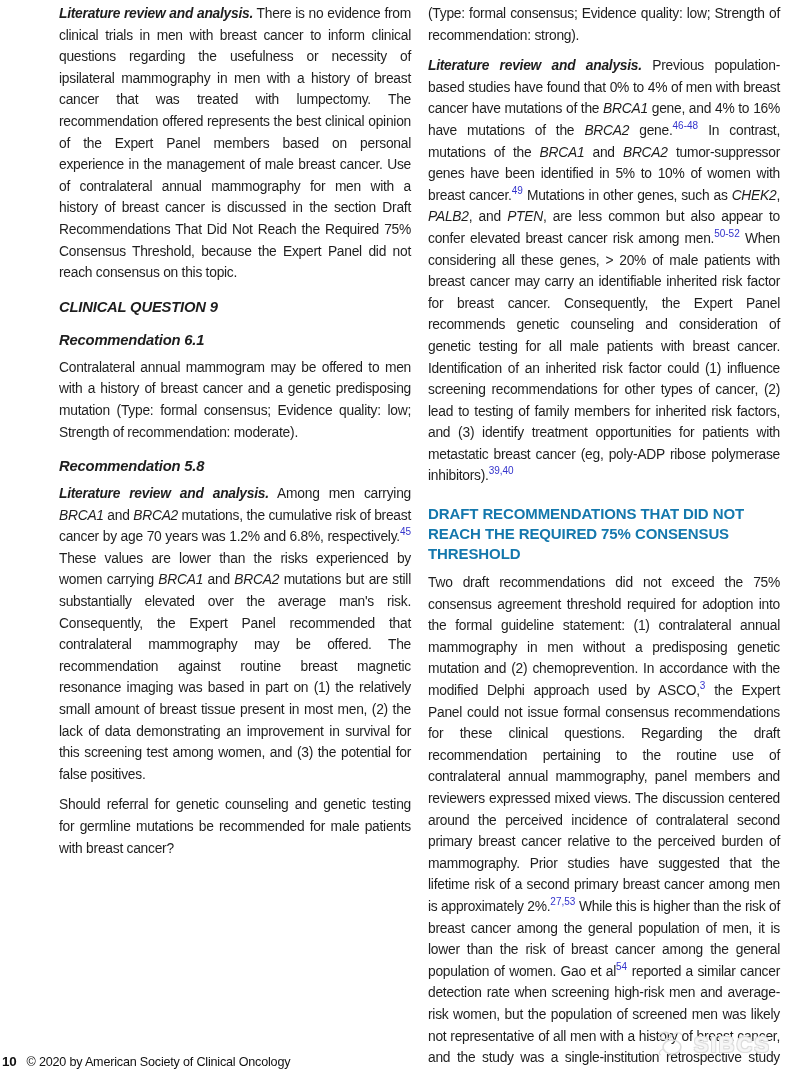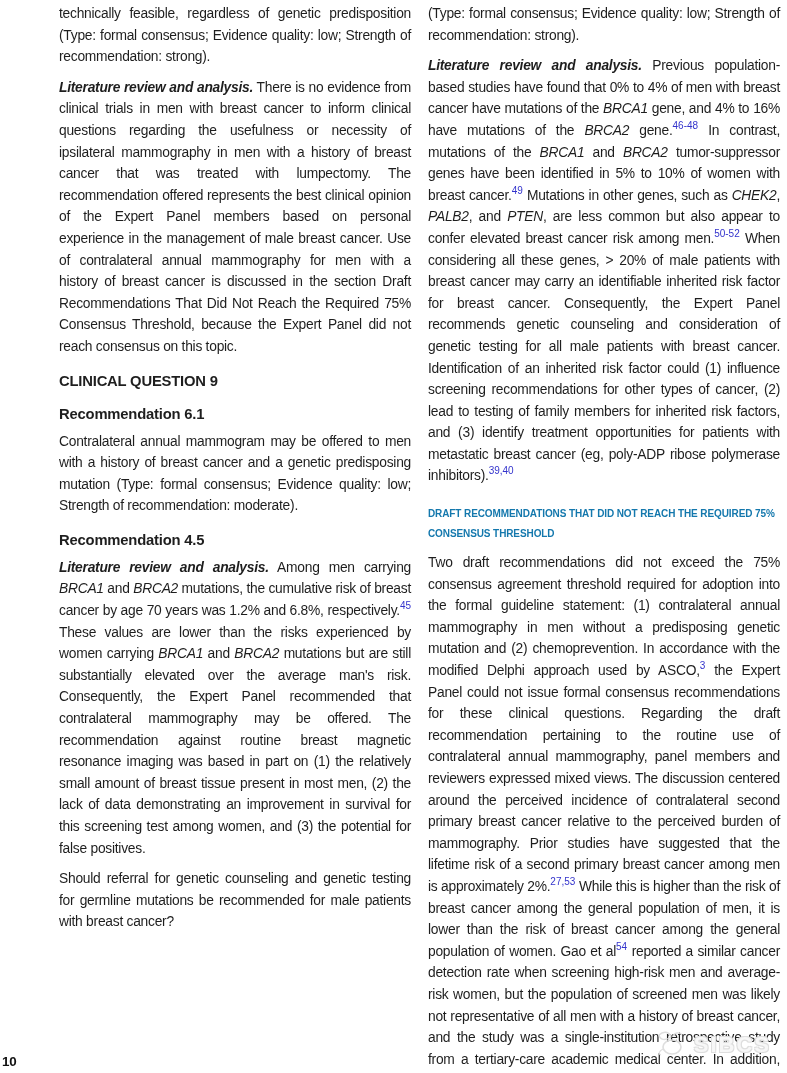--- a/index.html
+++ b/index.html
@@ -25,25 +25,25 @@
     flex:1;min-width:0;
     font-size:13.8px;line-height:21.6px;
     letter-spacing:-0.25px;
     text-align:justify;
     hyphens:auto;-webkit-hyphens:auto;
   }
   .para{margin:0 0 9px;}
   .para:first-child{margin-top:0;}
   .h-bold{
     font-weight:700;font-size:14.8px;line-height:20px;
-    margin:13px 0 7px;text-align:left;letter-spacing:-0.2px;
+    margin:13px 0 7px;text-align:left;letter-spacing:-0.2px;font-style:italic;
   }
   .h-section{
     color:var(--section-blue);
-    font-weight:700;font-size:10px;line-height:20px;
+    font-weight:700;font-size:15px;line-height:20px;
     margin:17px 0 8px;text-align:left;letter-spacing:-0.1px;
   }
   .seg-plain{}
   .seg-lead{font-weight:700;font-style:italic;}
   .seg-italic{font-style:italic;}
   sup.seg-sup{
     color:var(--ref-blue);
     font-size:10px;line-height:0;
     letter-spacing:0;
     cursor:pointer;
@@ -67,39 +67,39 @@
     font-family:"Liberation Sans", sans-serif;
   }
 </style>
 </head>
 <body>
 
 <div class="page">
 
   <div class="columns">
     <div class="col">
-        <p class="para"><span class="seg-plain">technically feasible, regardless of genetic predisposition (Type: formal consensus; Evidence quality: low; Strength of recommendation: strong).</span></p>
         <p class="para"><span class="seg-lead">Literature review and analysis.</span><span class="seg-plain"> There is no evidence from clinical trials in men with breast cancer to inform clinical questions regarding the usefulness or necessity of ipsilateral mammography in men with a history of breast cancer that was treated with lumpectomy. The recommendation offered represents the best clinical opinion of the Expert Panel members based on personal experience in the management of male breast cancer. Use of contralateral annual mammography for men with a history of breast cancer is discussed in the section Draft Recommendations That Did Not Reach the Required 75% Consensus Threshold, because the Expert Panel did not reach consensus on this topic.</span></p>
         <div class="h-bold">CLINICAL QUESTION 9</div>
         <div class="h-bold">Recommendation 6.1</div>
         <p class="para"><span class="seg-plain">Contralateral annual mammogram may be offered to men with a history of breast cancer and a genetic predisposing mutation (Type: formal consensus; Evidence quality: low; Strength of recommendation: moderate).</span></p>
-        <div class="h-bold">Recommendation 4.5</div>
+        <div class="h-bold">Recommendation 5.8</div>
         <p class="para"><span class="seg-lead">Literature review and analysis.</span><span class="seg-plain"> Among men carrying </span><span class="seg-italic">BRCA1</span><span class="seg-plain"> and </span><span class="seg-italic">BRCA2</span><span class="seg-plain"> mutations, the cumulative risk of breast cancer by age 70 years was 1.2% and 6.8%, respectively.</span><sup class="seg-sup">45</sup><span class="seg-plain"> These values are lower than the risks experienced by women carrying </span><span class="seg-italic">BRCA1</span><span class="seg-plain"> and </span><span class="seg-italic">BRCA2</span><span class="seg-plain"> mutations but are still substantially elevated over the average man's risk. Consequently, the Expert Panel recommended that contralateral mammography may be offered. The recommendation against routine breast magnetic resonance imaging was based in part on (1) the relatively small amount of breast tissue present in most men, (2) the lack of data demonstrating an improvement in survival for this screening test among women, and (3) the potential for false positives.</span></p>
         <p class="para"><span class="seg-plain">Should referral for genetic counseling and genetic testing for germline mutations be recommended for male patients with breast cancer?</span></p>
       </div>
     <div class="col">
         <p class="para"><span class="seg-plain">(Type: formal consensus; Evidence quality: low; Strength of recommendation: strong).</span></p>
         <p class="para"><span class="seg-lead">Literature review and analysis.</span><span class="seg-plain"> Previous population-based studies have found that 0% to 4% of men with breast cancer have mutations of the </span><span class="seg-italic">BRCA1</span><span class="seg-plain"> gene, and 4% to 16% have mutations of the </span><span class="seg-italic">BRCA2</span><span class="seg-plain"> gene.</span><sup class="seg-sup">46-48</sup><span class="seg-plain"> In contrast, mutations of the </span><span class="seg-italic">BRCA1</span><span class="seg-plain"> and </span><span class="seg-italic">BRCA2</span><span class="seg-plain"> tumor-suppressor genes have been identified in 5% to 10% of women with breast cancer.</span><sup class="seg-sup">49</sup><span class="seg-plain"> Mutations in other genes, such as </span><span class="seg-italic">CHEK2</span><span class="seg-plain">, </span><span class="seg-italic">PALB2</span><span class="seg-plain">, and </span><span class="seg-italic">PTEN</span><span class="seg-plain">, are less common but also appear to confer elevated breast cancer risk among men.</span><sup class="seg-sup">50-52</sup><span class="seg-plain"> When considering all these genes, &gt; 20% of male patients with breast cancer may carry an identifiable inherited risk factor for breast cancer. Consequently, the Expert Panel recommends genetic counseling and consideration of genetic testing for all male patients with breast cancer. Identification of an inherited risk factor could (1) influence screening recommendations for other types of cancer, (2) lead to testing of family members for inherited risk factors, and (3) identify treatment opportunities for patients with metastatic breast cancer (eg, poly-ADP ribose polymerase inhibitors).</span><sup class="seg-sup">39,40</sup></p>
         <div class="h-section">DRAFT RECOMMENDATIONS THAT DID NOT REACH THE REQUIRED 75% CONSENSUS THRESHOLD</div>
         <p class="para"><span class="seg-plain">Two draft recommendations did not exceed the 75% consensus agreement threshold required for adoption into the formal guideline statement: (1) contralateral annual mammography in men without a predisposing genetic mutation and (2) chemoprevention. In accordance with the modified Delphi approach used by ASCO,</span><sup class="seg-sup">3</sup><span class="seg-plain"> the Expert Panel could not issue formal consensus recommendations for these clinical questions. Regarding the draft recommendation pertaining to the routine use of contralateral annual mammography, panel members and reviewers expressed mixed views. The discussion centered around the perceived incidence of contralateral second primary breast cancer relative to the perceived burden of mammography. Prior studies have suggested that the lifetime risk of a second primary breast cancer among men is approximately 2%.</span><sup class="seg-sup">27,53</sup><span class="seg-plain"> While this is higher than the risk of breast cancer among the general population of men, it is lower than the risk of breast cancer among the general population of women. Gao et al</span><sup class="seg-sup">54</sup><span class="seg-plain"> reported a similar cancer detection rate when screening high-risk men and average-risk women, but the population of screened men was likely not representative of all men with a history of breast cancer, and the study was a single-institution retrospective study from a tertiary-care academic medical center. In addition, the study did not evaluate the impact of screening on survival, so the benefit of such screening remains uncertain.</span></p>
       </div>
   </div>
 
   <div class="footer">
     <span class="pagenum">10</span>
+    <span class="copyright">© 2020 by American Society of Clinical Oncology</span>
   </div>
 
   <div class="watermark">
     <span>
       <svg width="34" height="28" viewBox="0 0 34 28" fill="none">
         <ellipse cx="17" cy="18" rx="9" ry="7" stroke="#dedede" stroke-width="1.6"></ellipse>
         <path d="M4 6 C8 2, 14 2, 16 8 C10 12, 5 11, 4 6 Z" stroke="#dedede" stroke-width="1.4" fill="none"></path>
         <path d="M18 7 C20 3, 25 3, 27 6" stroke="#dedede" stroke-width="1.4" fill="none"></path>
         <path d="M8 20 C4 22, 3 25, 6 26" stroke="#dedede" stroke-width="1.2" fill="none"></path>
       </svg>

